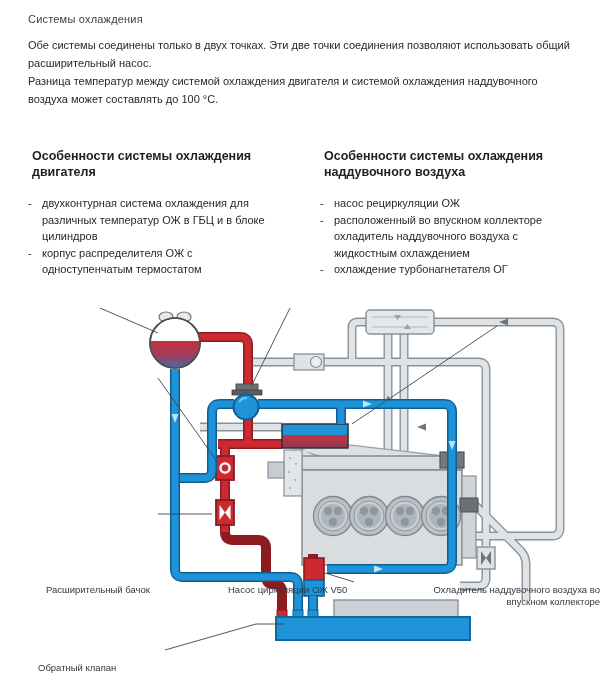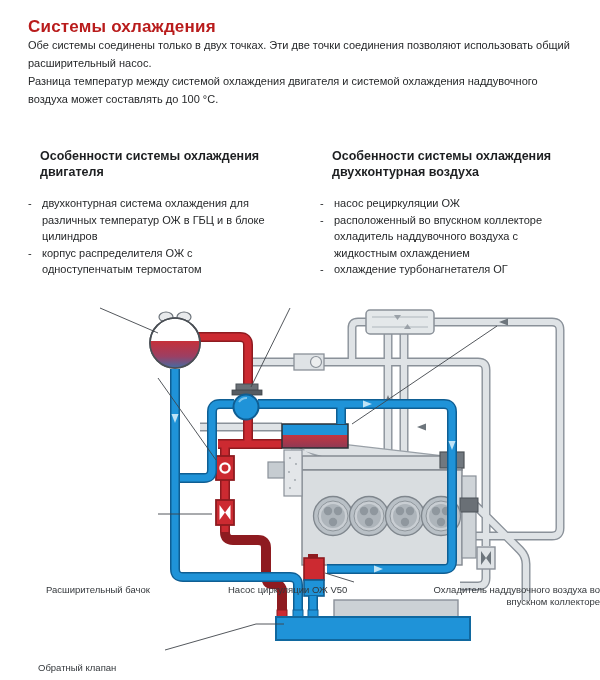--- a/index.html
+++ b/index.html
@@ -4,28 +4,28 @@
 <style>
   html,body{margin:0;padding:0}
   body{
     width:600px;height:680px;position:relative;overflow:hidden;
     background:#ffffff;color:#26282a;
     font-family:"Liberation Sans",sans-serif;
   }
   .abs{position:absolute}
   .page-title{
     left:28px;top:6px;width:540px;
-    font-size:17px;font-weight:bold;color:#b91c1c;letter-spacing:.2px;
+    font-size:11px;font-weight:normal;color:#404040;letter-spacing:.2px;
   }
   .intro{left:28px;top:36px;width:552px;font-size:11px;line-height:18px;}
   .intro p{margin:0}
   .cols{left:28px;top:148px;width:556px;display:flex}
   .col-left{width:256px;margin-right:36px}
   .col-right{width:264px}
-  .sec-head{font-size:12.5px;font-weight:bold;line-height:16px;color:#1d1f21;margin:0 0 15px 12px}
+  .sec-head{font-size:12.5px;font-weight:bold;line-height:16px;color:#1d1f21;margin:0 0 15px 4px}
   .bullet{display:flex;font-size:11px;line-height:16.5px;margin:0}
   .bullet .dash{width:14px;flex:0 0 14px}
   .bullet .btxt{flex:1}
   .diagram{left:0;top:290px;width:504px;height:390px}
   .dlabel{
     position:absolute;font-size:9.5px;line-height:12px;color:#33373b;
     white-space:nowrap;
   }
   .dlabel.wrap{white-space:normal}
   svg{position:absolute;left:0;top:0}
@@ -46,21 +46,21 @@
     <div class="bullet">
       <span class="dash">-</span>
       <span class="btxt">двухконтурная система охлаждения для различных температур ОЖ в ГБЦ и в блоке цилиндров</span>
     </div>
     <div class="bullet">
       <span class="dash">-</span>
       <span class="btxt">корпус распределителя ОЖ с одноступенчатым термостатом</span>
     </div>
   </div>
   <div class="col-right">
-    <p class="sec-head">Особенности системы охлаждения двухконтурная воздуха</p>
+    <p class="sec-head">Особенности системы охлаждения наддувочного воздуха</p>
     <div class="bullet">
       <span class="dash">-</span>
       <span class="btxt">насос рециркуляции ОЖ</span>
     </div>
     <div class="bullet">
       <span class="dash">-</span>
       <span class="btxt">расположенный во впускном коллекторе охладитель наддувочного воздуха с жидкостным охлаждением</span>
     </div>
     <div class="bullet">
       <span class="dash">-</span>

